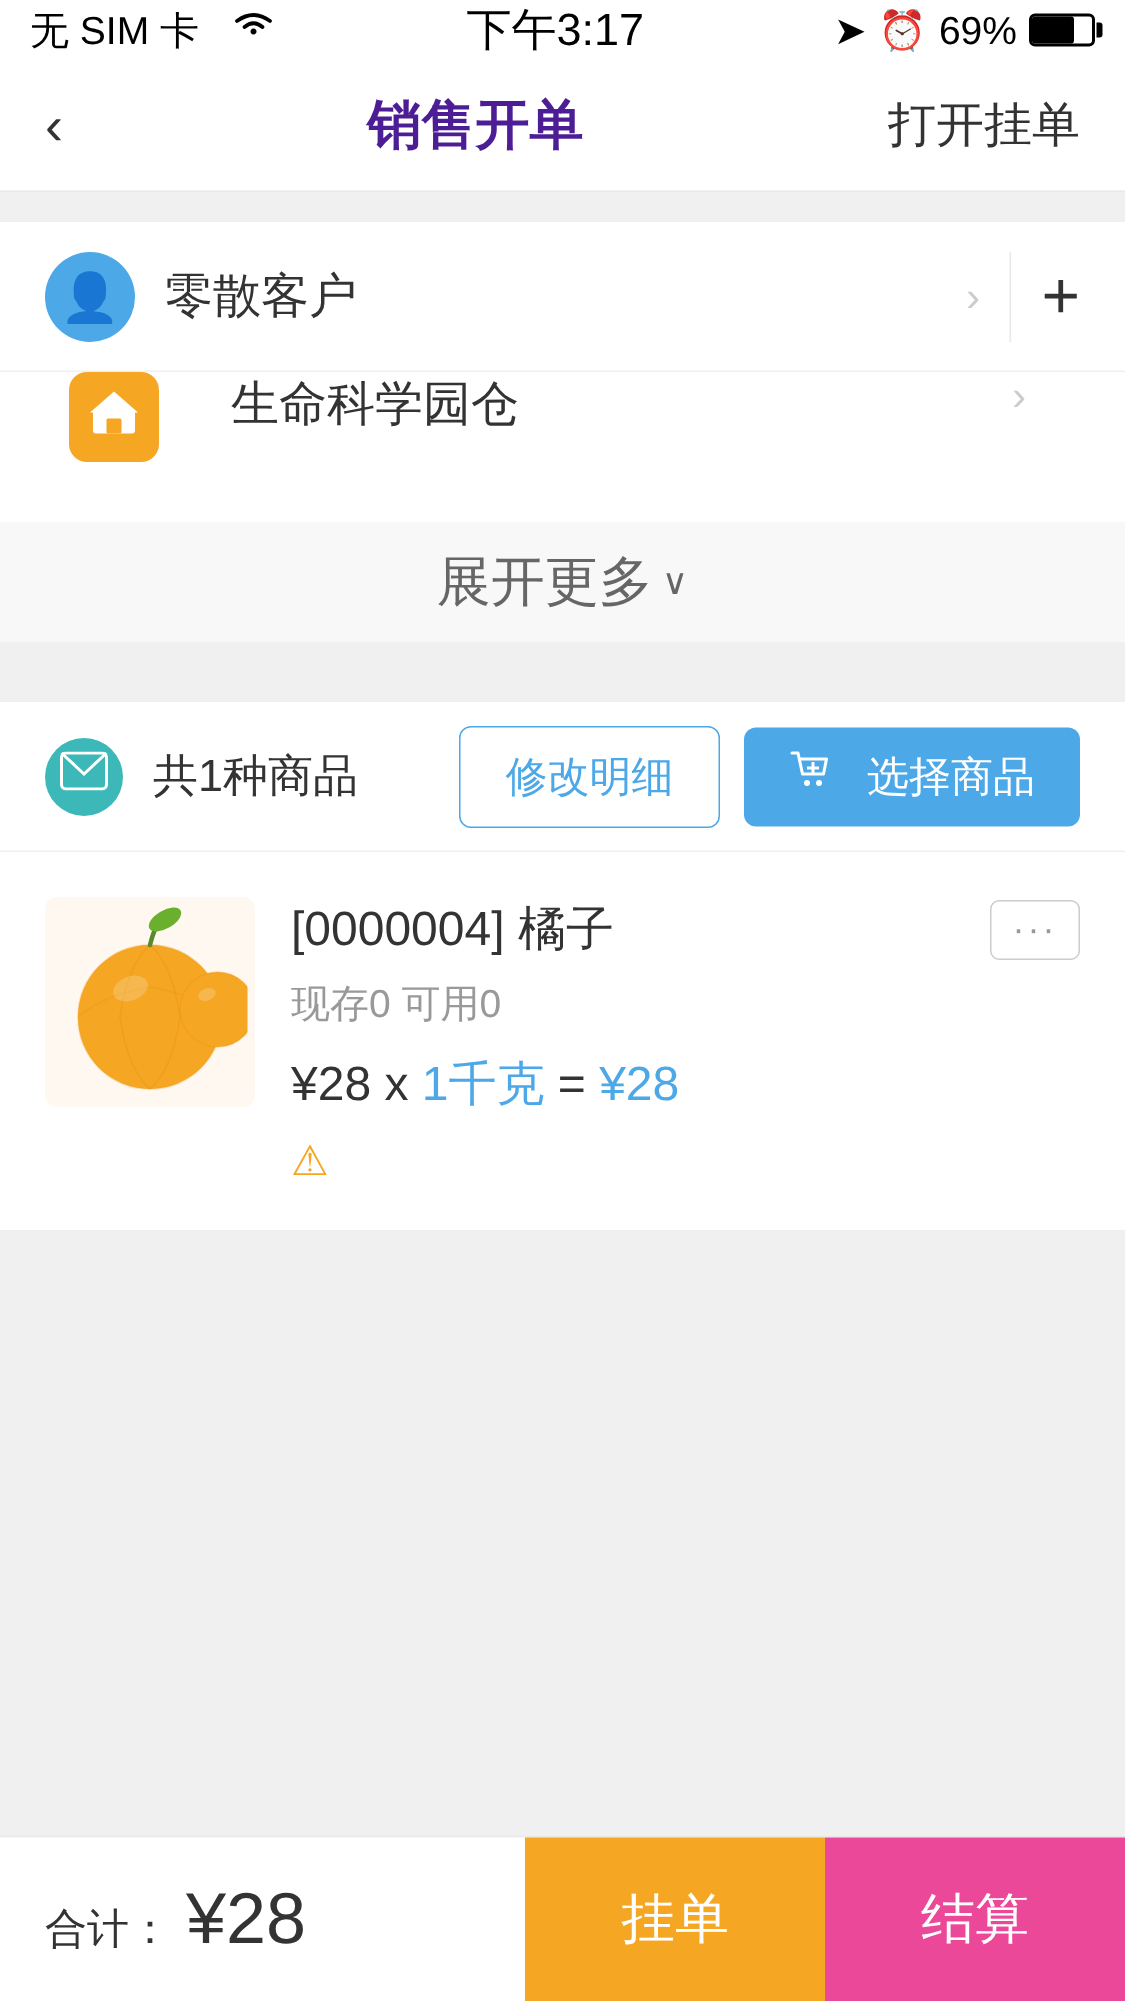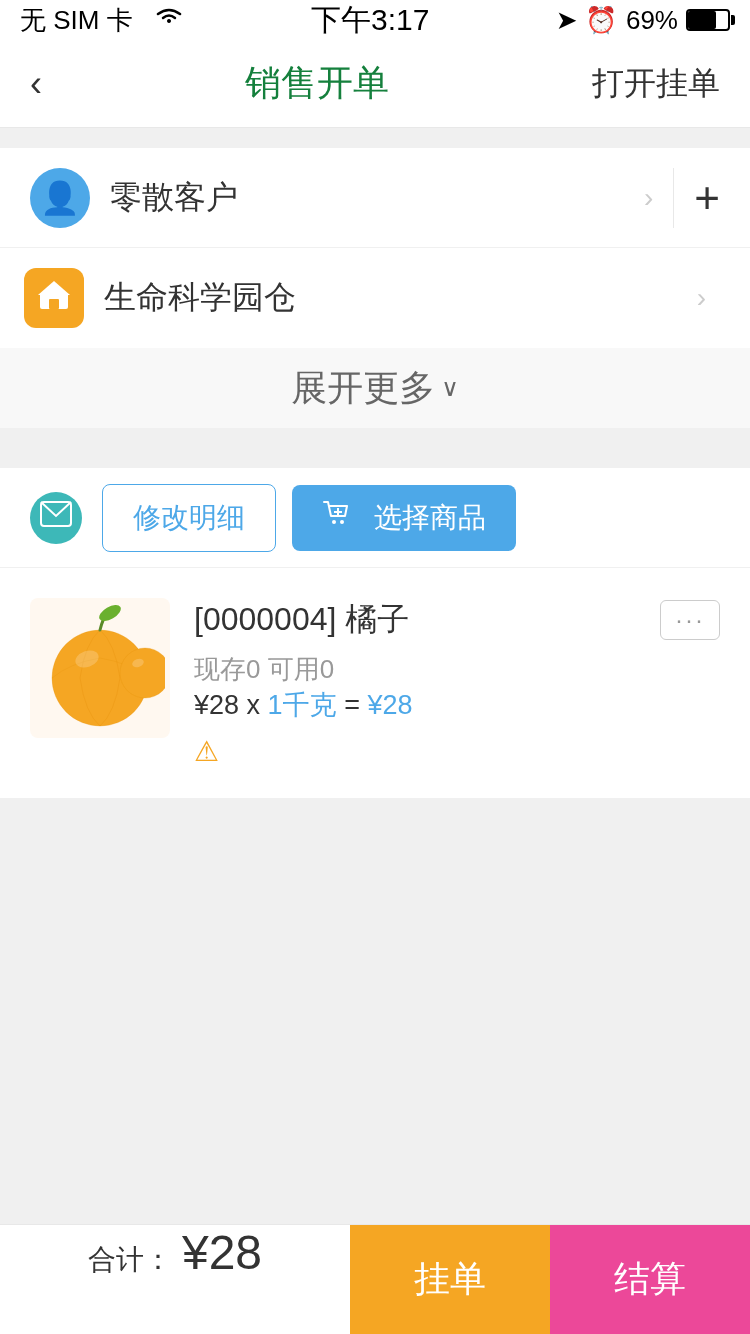--- a/index.html
+++ b/index.html
@@ -76,22 +76,22 @@
       padding: 0 30px;
       border-bottom: 1px solid #e8e8e8;
     }
     .nav-back {
       font-size: 36px;
       color: #333;
       cursor: pointer;
     }
     .nav-title {
       font-size: 36px;
-      font-weight: 400;
-      color: #15803d;
+      font-weight: 700;
+      color: #4c1d95;
     }
     .nav-right {
       font-size: 32px;
       color: #333;
       cursor: pointer;
     }
 
     
     .section-gap {
       height: 20px;
@@ -141,23 +141,24 @@
     .row-plus {
       color: #333;
       font-size: 44px;
       font-weight: 300;
     }
 
     
     .warehouse-row {
       background: #fff;
       display: flex;
-      align-items: center;
-      padding: 0 24px;
+      align-items: flex-start;
+      padding: 0 46px;
       height: 100px;
+      gap: 28px;
     }
     .warehouse-icon-wrap {
       width: 60px;
       height: 60px;
       border-radius: 12px;
       background: #f5a623;
       display: flex;
       align-items: center;
       justify-content: center;
       margin-right: 20px;
@@ -294,22 +295,23 @@
       color: #999;
       font-size: 24px;
       letter-spacing: 2px;
     }
     .product-stock {
       font-size: 26px;
       color: #999;
       margin-top: 10px;
     }
     .product-price-row {
-      font-size: 27px;
-      color: #333;
+      font-size: 32px;
+      color: #333;
+      margin-top: 14px;
     }
     .price-highlight {
       color: #4da8e8;
     }
     .qty-highlight {
       color: #4da8e8;
     }
     .product-warning {
       display: flex;
       align-items: center;
@@ -337,21 +339,21 @@
       width: 750px;
       height: 110px;
       display: flex;
       align-items: stretch;
       background: #fff;
       border-top: 1px solid #e8e8e8;
     }
     .bottom-total {
       flex: 1;
       display: flex;
-      flex-direction: row;
+      flex-direction: column;
       justify-content: center;
       padding: 0 30px;
       background: #fff;
     }
     .total-row {
       display: flex;
       align-items: baseline;
       gap: 10px;
     }
     .total-label {
@@ -456,20 +458,21 @@
 <div class="product-section">
   <div class="product-header">
     <div class="product-count-icon">
       <span>
         <svg width="32" height="26" viewBox="0 0 32 26">
           <rect x="1" y="1" width="30" height="24" rx="3" fill="none" stroke="#fff" stroke-width="2"></rect>
           <polyline points="1,1 16,15 31,1" fill="none" stroke="#fff" stroke-width="2"></polyline>
         </svg>
       </span>
     </div>
+    <span class="product-count-text">共1种商品</span>
     <button class="btn-modify">修改明细</button>
     <button class="btn-select">
       <span class="cart-icon">
         <svg width="28" height="28" viewBox="0 0 28 28">
           <path d="M2 2h4l3 14h14l2-10H8" stroke="#fff" stroke-width="2" fill="none" stroke-linecap="round" stroke-linejoin="round"></path>
           <circle cx="12" cy="22" r="2" fill="#fff"></circle>
           <circle cx="20" cy="22" r="2" fill="#fff"></circle>
           <line x1="16" y1="8" x2="16" y2="16" stroke="#fff" stroke-width="2"></line>
           <line x1="12" y1="12" x2="20" y2="12" stroke="#fff" stroke-width="2"></line>
         </svg>

